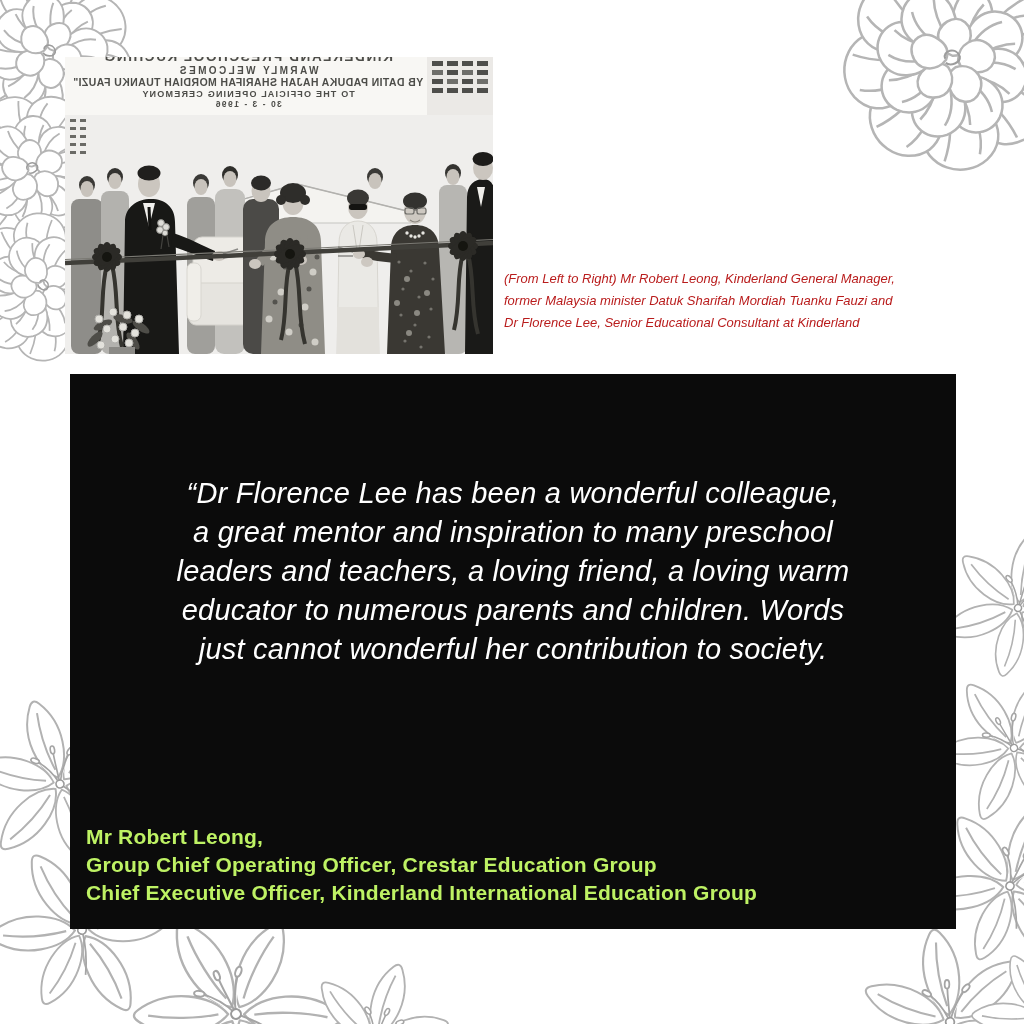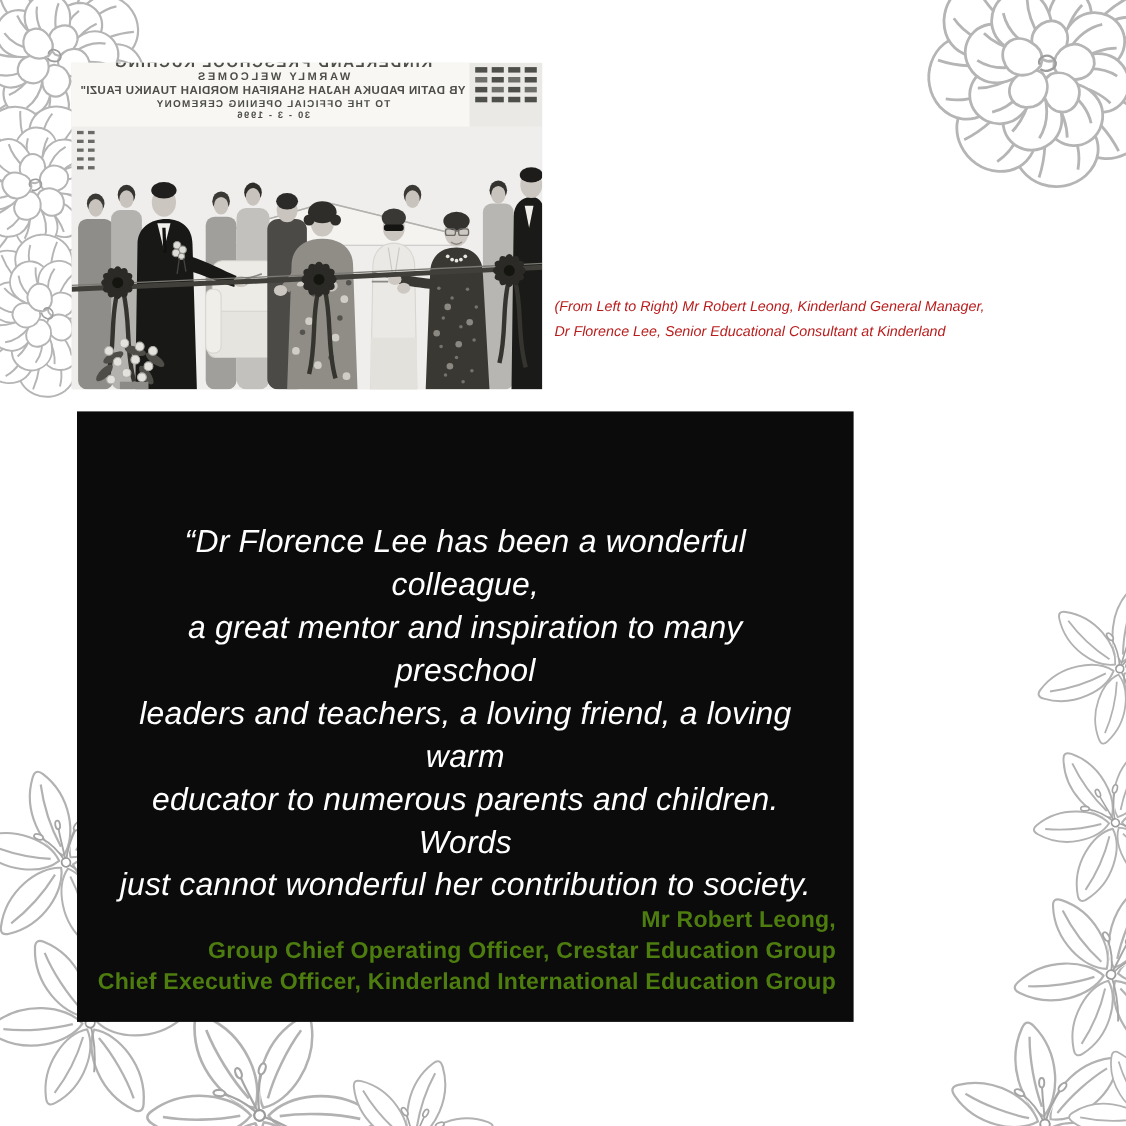--- a/index.html
+++ b/index.html
@@ -36,32 +36,32 @@
 
   
   .photo-caption {
     position:absolute; left:504px; top:268px; width:475px; z-index:2;
     font-style:italic; font-size:13px; line-height:22px; color:#b91c1c;
   }
   .photo-caption div { white-space:nowrap; }
 
   
   .quote-box {
-    position:absolute; left:70px; top:374px; width:706px; height:555px;
+    position:absolute; left:70px; top:374px; width:886px; height:555px;
     background:#0b0b0b; z-index:2;
   }
   .quote-text {
     position:absolute; top:100px; left:36px; right:36px;
     text-align:center; font-style:italic;
     font-size:29px; line-height:39px; color:#ffffff; letter-spacing:0.2px;
   }
   .attribution {
     position:absolute; bottom:22px; left:16px; right:16px;
-    text-align:right; font-weight:bold;
-    font-size:21px; line-height:28px; color:#4d7c0f; letter-spacing:0.2px;margin-top:31px;
+    text-align:left; font-weight:bold;
+    font-size:21px; line-height:28px; color:#bef264; letter-spacing:0.2px;margin-top:31px;
   }
   .defs-hidden { position:absolute; width:0; height:0; overflow:hidden; }
 </style>
 </head>
 <body>
 
 <svg class="defs-hidden" aria-hidden="true">
   <defs>
     <path id="cam-p-out" d="M0,-16 C-15,-20 -24,-38 -10,-48 C2,-56 20,-48 19,-32 C18,-22 10,-17 0,-16 Z M-3,-20 C-8,-28 -10,-36 -7,-45 M5,-19 C4,-28 6,-38 10,-46"></path>
     <path id="cam-p-mid" d="M0,-8 C-11,-11 -17,-26 -6,-34 C3,-40 15,-33 13,-21 C12,-13 7,-9 0,-8 Z M-2,-12 C-5,-18 -6,-24 -4,-30 M4,-12 C4,-19 5,-25 8,-30"></path>
@@ -416,20 +416,21 @@
       <div class="b1">KINDERLAND PRESCHOOL KUCHING</div>
       <div class="b2">WARMLY WELCOMES</div>
       <div class="b3">YB DATIN PADUKA HAJAH SHARIFAH MORDIAH TUANKU FAUZI"</div>
       <div class="b4">TO THE OFFICIAL OPENING CEREMONY</div>
       <div class="b5">30 - 3 - 1996</div>
     </div>
   </div>
 
   <div class="photo-caption">
     <div>(From Left to Right) Mr Robert Leong, Kinderland General Manager,</div>
+    <div>former Malaysia minister Datuk Sharifah Mordiah Tuanku Fauzi and</div>
     <div>Dr Florence Lee, Senior Educational Consultant at Kinderland</div>
   </div>
 
   <div class="quote-box">
     <div class="quote-text">
       <div>“Dr Florence Lee has been a wonderful colleague,</div>
       <div>a great mentor and inspiration to many preschool</div>
       <div>leaders and teachers, a loving friend, a loving warm</div>
       <div>educator to numerous parents and children. Words</div>
       <div>just cannot wonderful her contribution to society.</div>

